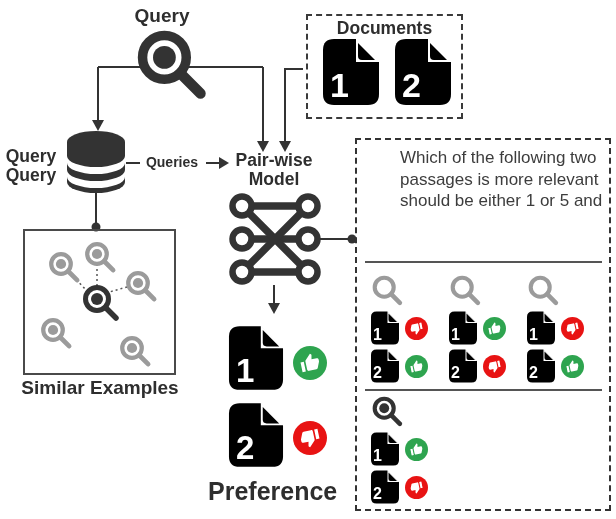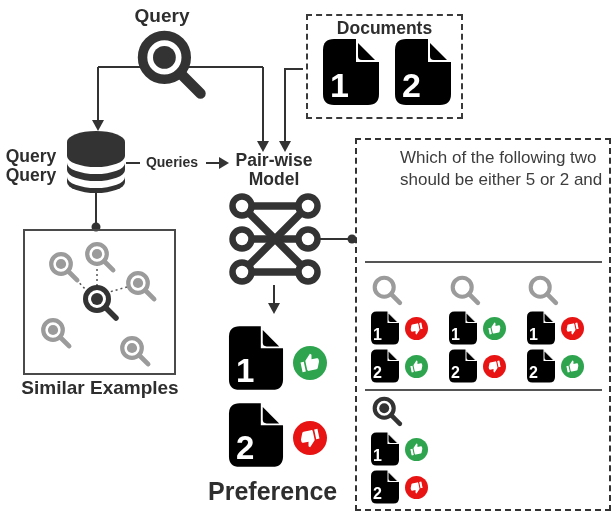--- a/index.html
+++ b/index.html
@@ -191,21 +191,22 @@
   <div class="thumb thumb-lg abs down" style="left:293px;top:421px;z-index:2">
     <svg>
         <use href="#thumb-up" width="20" height="20"></use>
       </svg>
   </div>
   <div class="abs lbl" style="left:208px;top:478px;width:114px;font-size:25px;z-index:2">Preference</div>
 
   <div class="abs pbox">
     <div class="prompt">
       <div>Which of the following two</div>
-      <div>should be either 5 or 2 and</div>
+      <div>passages is more relevant</div>
+      <div>should be either 1 or 5 and</div>
     </div>
     <div class="divider" style="top:121px;"></div>
 
     <div class="ex-col" style="left:13px;">
       <svg class="mag mag-gray" width="33" height="33">
           <use href="#mag-plain" width="33" height="33"></use>
         </svg>
       <div class="ex-row">
         <div class="doc doc-sm fill-gray">
           <svg>

